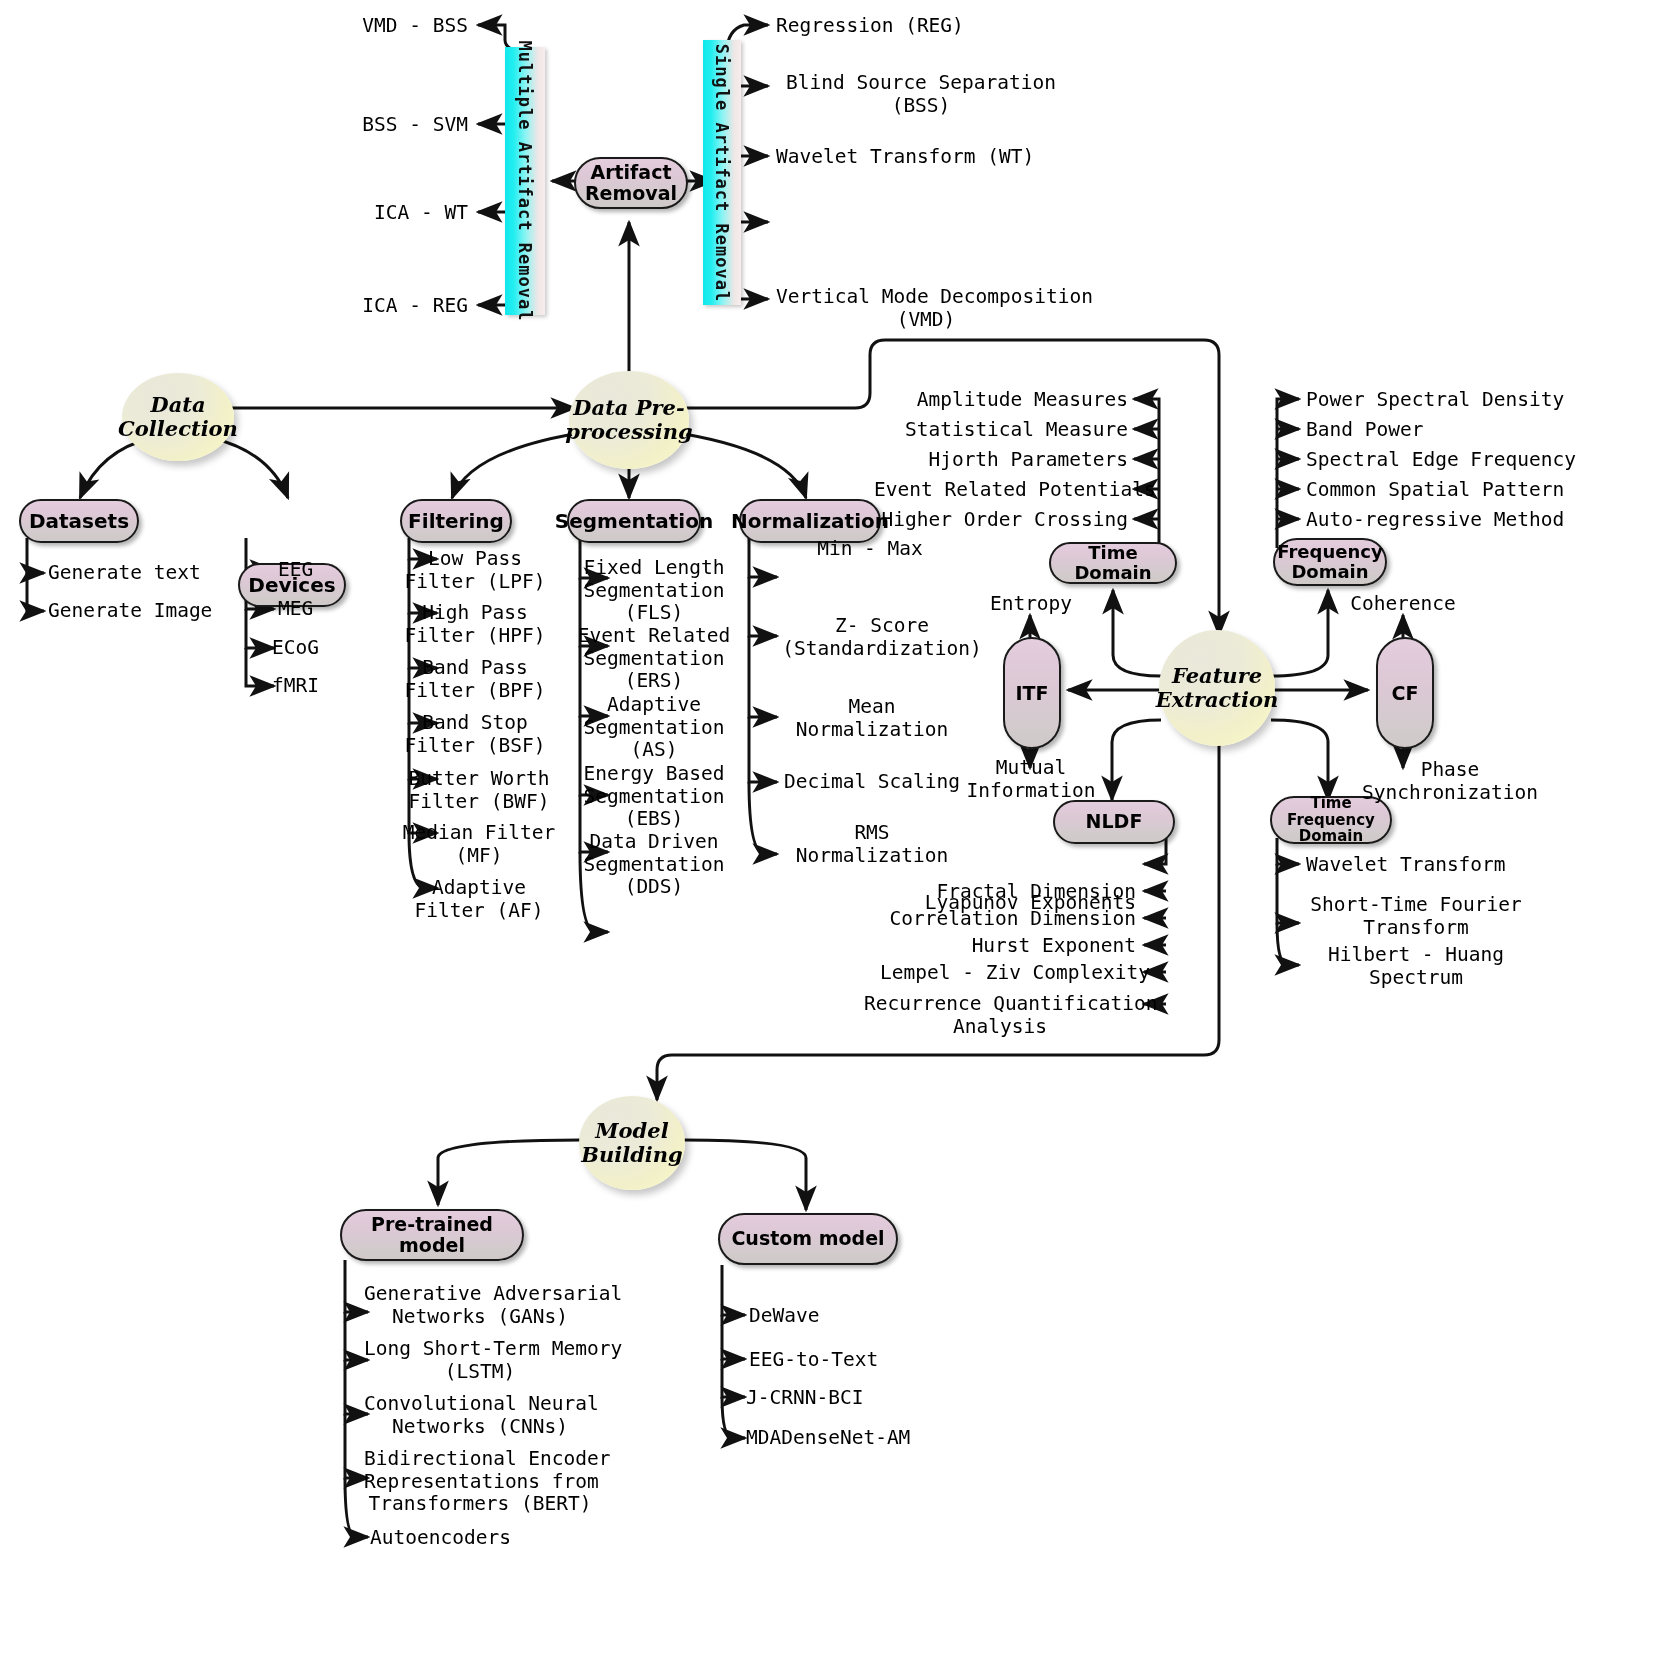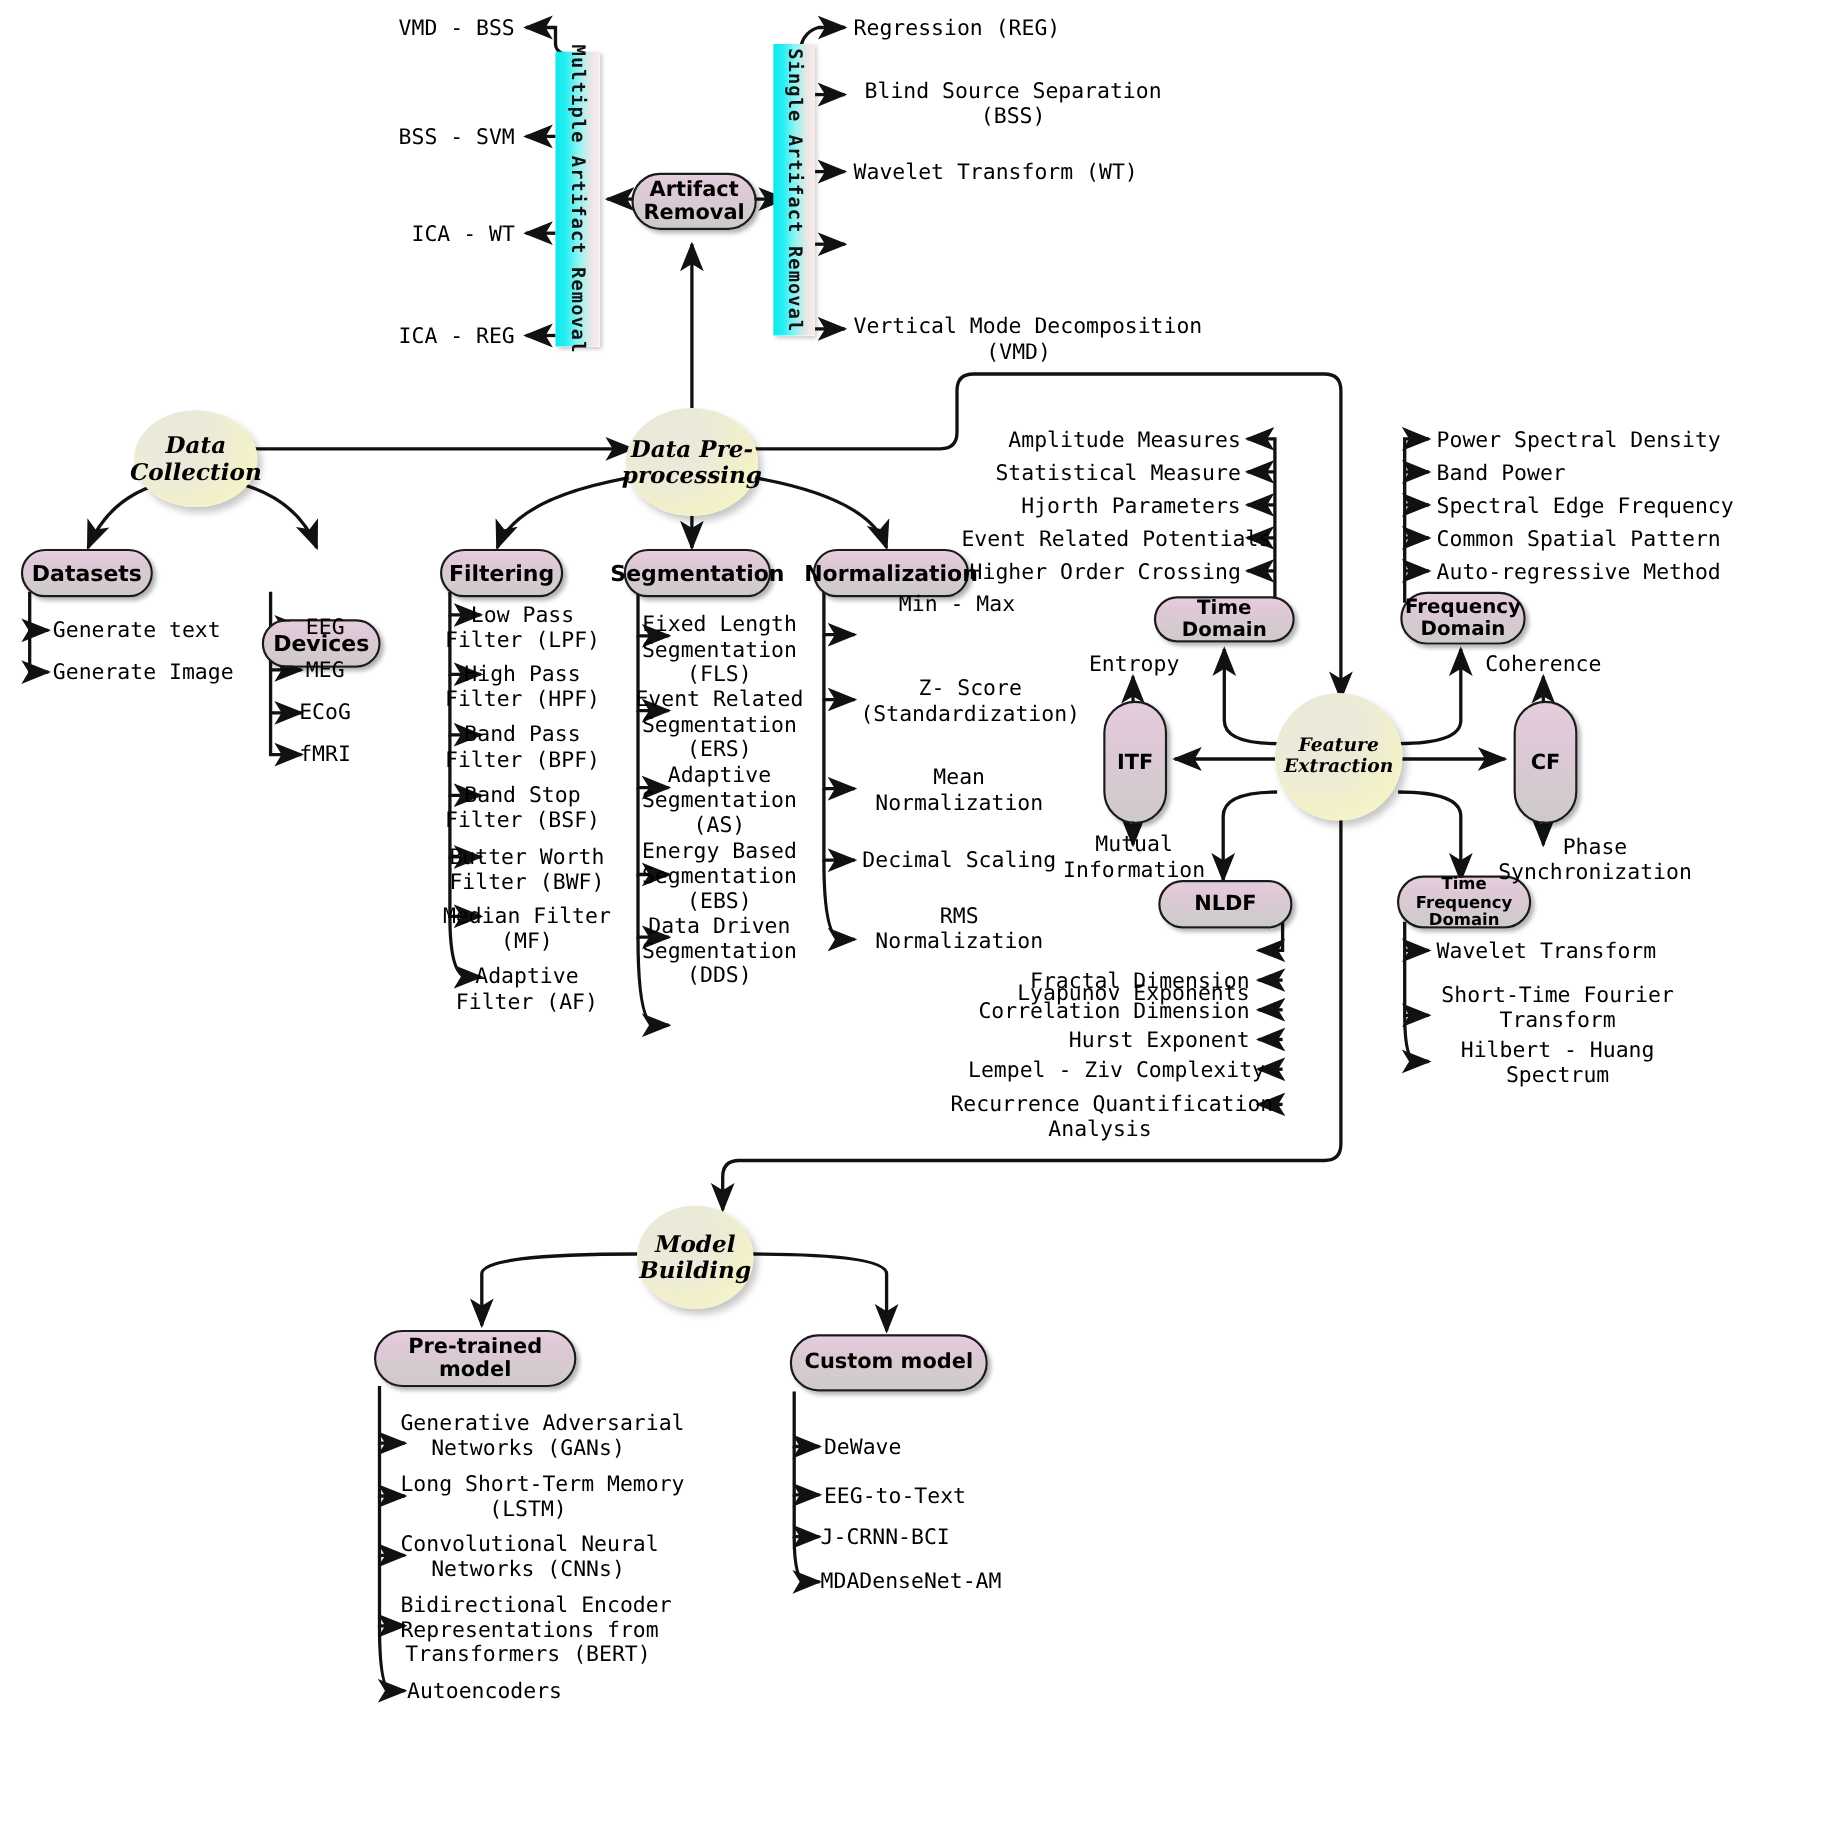--- a/index.html
+++ b/index.html
@@ -230,21 +230,21 @@
   <div class="circle" style="left:122px;top:373px;width:112px;height:88px;font-size:21px;">
     <span style="white-space:pre-line">Data
 Collection</span>
   </div>
 
   <div class="circle" style="left:569px;top:371px;width:120px;height:98px;font-size:21px;">
     <span style="white-space:pre-line">Data Pre-
 processing</span>
   </div>
 
-  <div class="circle" style="left:1159px;top:630px;width:116px;height:116px;font-size:17px;">
+  <div class="circle" style="left:1159px;top:630px;width:116px;height:116px;font-size:21px;">
     <span style="white-space:pre-line">Feature
 Extraction</span>
   </div>
 
   <div class="circle" style="left:579px;top:1096px;width:106px;height:94px;font-size:21px;">
     <span style="white-space:pre-line">Model
 Building</span>
   </div>
 
   <div class="pill" style="left:19px;top:499px;width:116px;height:40px;font-size:20px;">

